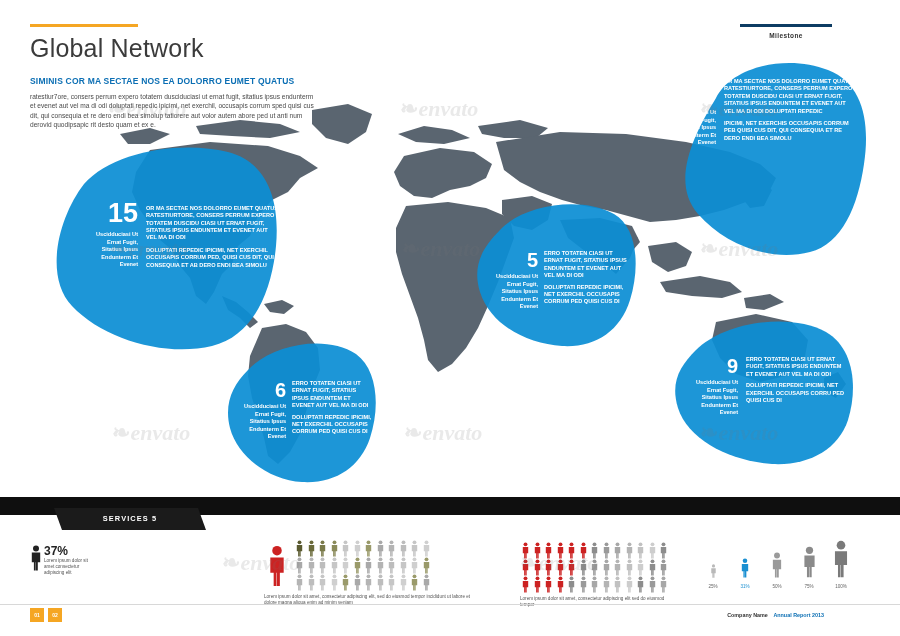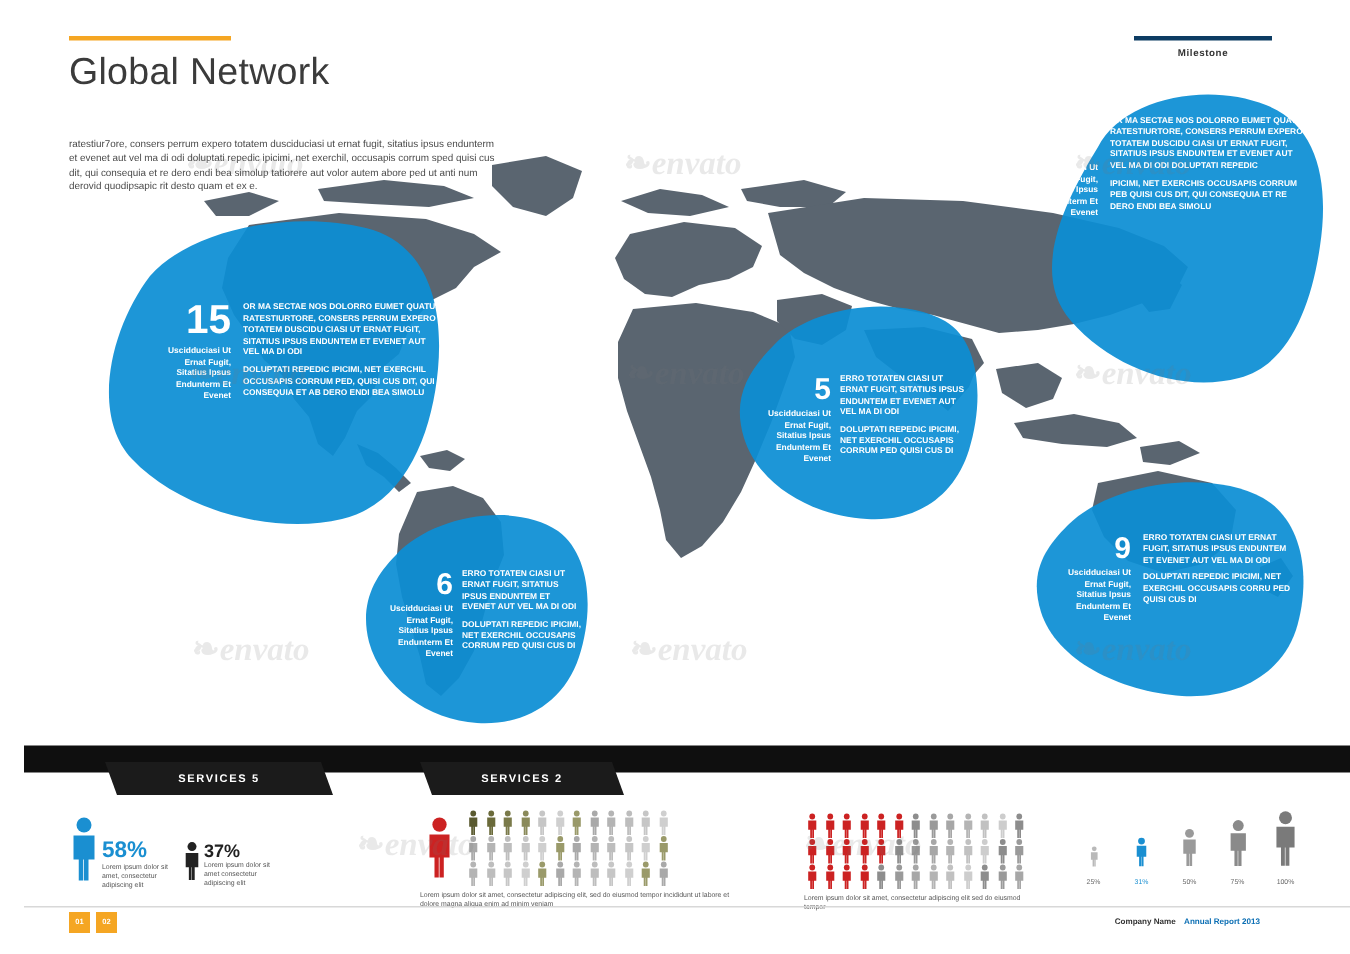--- a/index.html
+++ b/index.html
@@ -5,21 +5,21 @@
   * { box-sizing: border-box; }
   html, body { margin:0; padding:0; }
   body {
     width:900px; height:636px; position:relative; overflow:hidden;
     background:#ffffff;
     font-family:"Liberation Sans", sans-serif;
     color:#2b2b2b;
   }
   
   #page {
-    position:absolute; left:16px; top:0; width:852px; height:636px;
+    position:absolute; left:0; top:0; width:852px; height:636px;
     background:#ffffff;
   }
   .orange-rule {
     position:absolute; left:30px; top:24px; width:108px; height:3px;
     background:#f5a623;
   }
   .page-title {
     position:absolute; left:30px; top:34px;
     font-size:25px; font-weight:normal; color:#3b3b3b; letter-spacing:.2px;
   }
@@ -103,20 +103,21 @@
 <div id="page">
 
   <div class="orange-rule"></div>
   <div class="page-title">Global Network</div>
 
   <div class="milestone-box">
     <div class="milestone-rule"></div>
     <div class="milestone-label">Milestone</div>
   </div>
 
+  <div class="subtitle">SIMINIS COR MA SECTAE  NOS EA DOLORRO EUMET QUATUS</div>
   <div class="body-copy">ratestiur7ore, consers perrum expero totatem dusciduciasi ut ernat fugit, sitatius ipsus endunterm et evenet aut vel ma di odi doluptati repedic ipicimi, net exerchil, occusapis corrum sped quisi cus dit, qui consequia et re dero endi bea simolup tatiorere aut volor autem abore ped ut anti num derovid quodipsapic rit desto quam et ex e.</div>
 
   <div class="map-wrap">
     <svg width="900" height="440" viewBox="0 0 900 440" xmlns="http://www.w3.org/2000/svg">
       <g fill="#5a6570">
 
         <path d="M150 90 L210 82 L268 86 L300 96 L318 108 L300 118 L288 132 L272 140 L258 156
                  L250 176 L238 186 L232 204 L222 214 L214 232 L206 244 L196 236 L190 218
                  L180 206 L172 190 L160 180 L150 164 L140 150 L132 132 L136 112 Z"></path>
         <path d="M196 66 L240 60 L280 64 L300 72 L270 78 L232 76 L200 74 Z"></path>
@@ -186,21 +187,21 @@
       </div>
     </div>
   </div>
 
   <div class="blob" style="left:42px; top:140px; width:250px; height:215px;">
     <svg width="250" height="215" viewBox="0 0 250 215">
       <path d="M42 44 C70 12 138 0 186 12 C226 22 238 62 234 106 C230 150 212 196 170 206
                C124 217 62 200 30 166 C2 136 16 78 42 44 Z" fill="#0c8ed4" opacity="0.93"></path>
     </svg>
     <div class="content" style="left:0; top:60px; width:244px;">
-      <div style="display:flex; align-items:center;">
+      <div style="display:flex; align-items:flex-end;">
         <div style="width:96px; text-align:right;">
           <div class="num" style="font-size:27px;">15</div>
           <div class="sub" style="white-space:pre-line; margin-top:4px;">Uscidduciasi Ut
 Ernat Fugit,
 Sitatius Ipsus
 Endunterm Et
 Evenet</div>
         </div>
         <div style="width:140px; padding-left:8px;">
           <div class="para">OR MA SECTAE NOS DOLORRO EUMET QUATUS RATESTIURTORE, CONSERS PERRUM EXPERO TOTATEM DUSCIDU CIASI UT ERNAT FUGIT, SITATIUS IPSUS ENDUNTEM ET EVENET AUT VEL MA DI ODI</div>
@@ -275,39 +276,24 @@
           <div class="para">ERRO TOTATEN CIASI UT ERNAT FUGIT, SITATIUS IPSUS ENDUNTEM ET EVENET AUT VEL MA DI ODI</div>
           <div class="para red" style="margin-top:4px;">DOLUPTATI REPEDIC IPICIMI, NET EXERCHIL OCCUSAPIS CORRU PED QUISI CUS DI</div>
         </div>
       </div>
     </div>
   </div>
 
   <div class="svc-bar"></div>
 
   <div class="svc-tab" style="left:62px; width:136px;">SERVICES 5</div>
-  <div class="svc-tab" style="left:272px; width:120px;">SERVICES 2</div>
 
   <div class="stat-block" style="left:30px; top:544px; width:200px;">
     <div style="display:flex; align-items:flex-end; gap:8px;">
 
-      <div style="display:flex; align-items:flex-end;">
-        <span class="person">
-          <svg width="20" height="44" viewBox="0 0 20 44">
-              <g fill="#1a8fd1">
-            <circle cx="10" cy="6" r="5"></circle>
-            <path d="M3 13 h14 v16 h-4 v14 h-3 v-14 h-0.5 v14 h-3 v-14 h-3.5 z"></path>
-          </g>
-            </svg>
-        </span>
-        <span style="margin-left:2px;">
-          <div class="pct" style="color:#1a8fd1;">58%</div>
-          <div class="caption">Lorem ipsum dolor sit amet, consectetur adipiscing elit</div>
-        </span>
-      </div>
 
 
       <div style="display:flex; align-items:flex-start;">
         <span class="person">
           <svg width="12" height="28" viewBox="0 0 20 44">
               <g fill="#222222">
             <circle cx="10" cy="6" r="5"></circle>
             <path d="M3 13 h14 v16 h-4 v14 h-3 v-14 h-0.5 v14 h-3 v-14 h-3.5 z"></path>
           </g>
             </svg>

